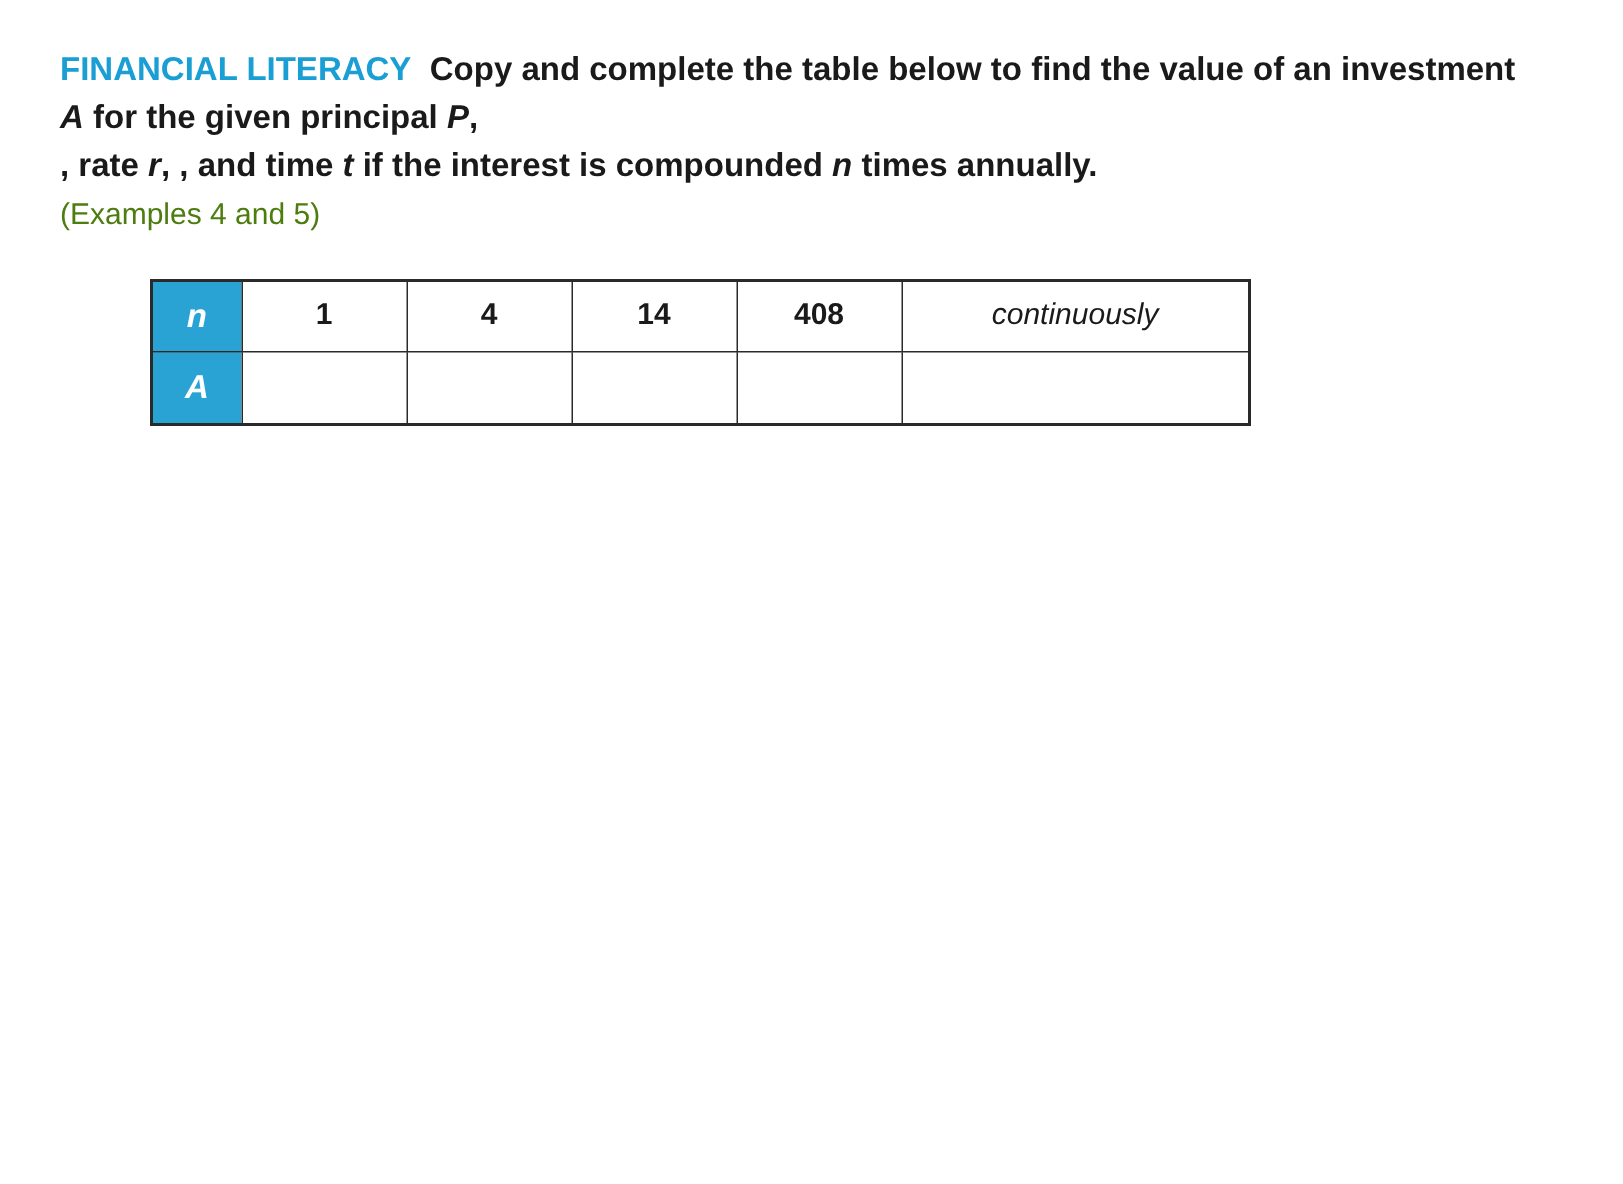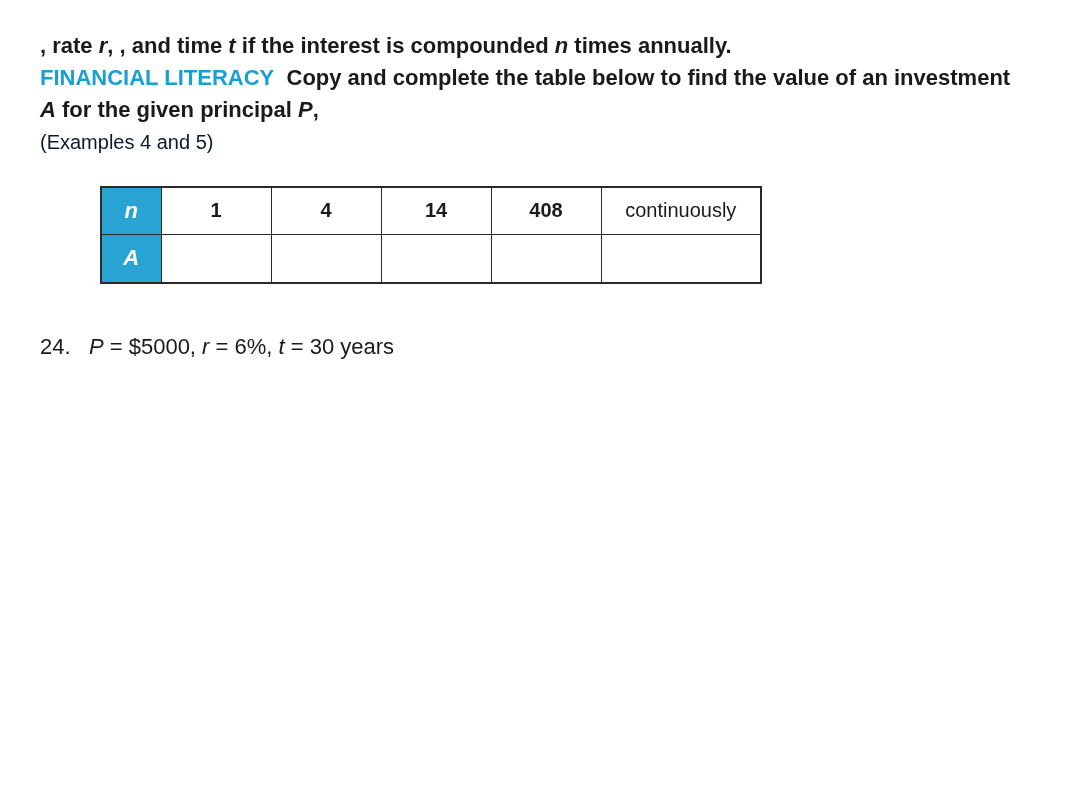--- a/index.html
+++ b/index.html
@@ -40,21 +40,21 @@
       font-size: 22px;
       font-weight: 700;
       color: #1a1a1a;
     }
 
     .italic {
       font-style: italic;
     }
 
     .examples-ref {
-      color: #0f172a;
+      color: #4d7c0f;
       font-family: Arial, Helvetica, sans-serif;
       font-weight: 400;
       font-size: 20px;
     }
 
     .table-container {
       margin-left: 60px;
       margin-bottom: 50px;
     }
 
@@ -92,23 +92,24 @@
       height: 48px;
       font-size: 22px;
     }
 
     .data-cell {
       width: 110px;
       height: 48px;
     }
 
     .continuous-cell {
-      width: 160px;
+      width: 232px;
       height: 48px;
       font-weight: 400;
+      font-style: italic;
     }
 
     .empty-cell {
       background: #ffffff;
     }
 
     .problem-24 {
       font-family: Arial, Helvetica, sans-serif;
       font-size: 22px;
       font-weight: 700;
@@ -119,35 +120,35 @@
     .problem-24 span {
       font-weight: 400;
     }
   </style>
 </head>
 <body>
 
 <div class="main-content">
   <div class="problem-text">
     <p class="problem-body">
+      <span class="financial-literacy-label">FINANCIAL LITERACY</span>&nbsp;
+      <span>Copy and complete the table below to find the value of an investment</span>
+      <span class="italic">A</span>
+      <span>for the given principal</span>
+      <span class="italic">P</span><span>,</span>
+    </p>
+    <p class="problem-body">
       <span>, rate</span>
       <span class="italic">r</span><span>,</span>
       <span>, and time</span>
       <span class="italic">t</span>
       <span>if the interest is compounded</span>
       <span class="italic">n</span>
       <span>times annually.</span>
       <span class="italic"></span>
-    </p>
-    <p class="problem-body">
-      <span class="financial-literacy-label">FINANCIAL LITERACY</span>&nbsp;
-      <span>Copy and complete the table below to find the value of an investment</span>
-      <span class="italic">A</span>
-      <span>for the given principal</span>
-      <span class="italic">P</span><span>,</span>
     </p>
     <p class="problem-body">
       <span class="examples-ref">(Examples 4 and 5)</span>
     </p>
   </div>
 
   <div class="table-container">
     <table>
       <tbody>
           <tr>
@@ -167,20 +168,13 @@
         <td class="data-cell empty-cell"></td>
         <td class="data-cell empty-cell"></td>
         <td class="data-cell empty-cell"></td>
         <td class="data-cell empty-cell"></td>
         <td class="continuous-cell empty-cell"></td>
       </tr>
     </tbody>
       </table>
   </div>
 
-  <div class="problem-24">
-    <span>24.</span>
-    &nbsp;
-    <span>
-      <em>P</em> = $5000, <em>r</em> = 6%, <em>t</em> = 30 years
-    </span>
-  </div>
 </div>
 
 </body></html>

